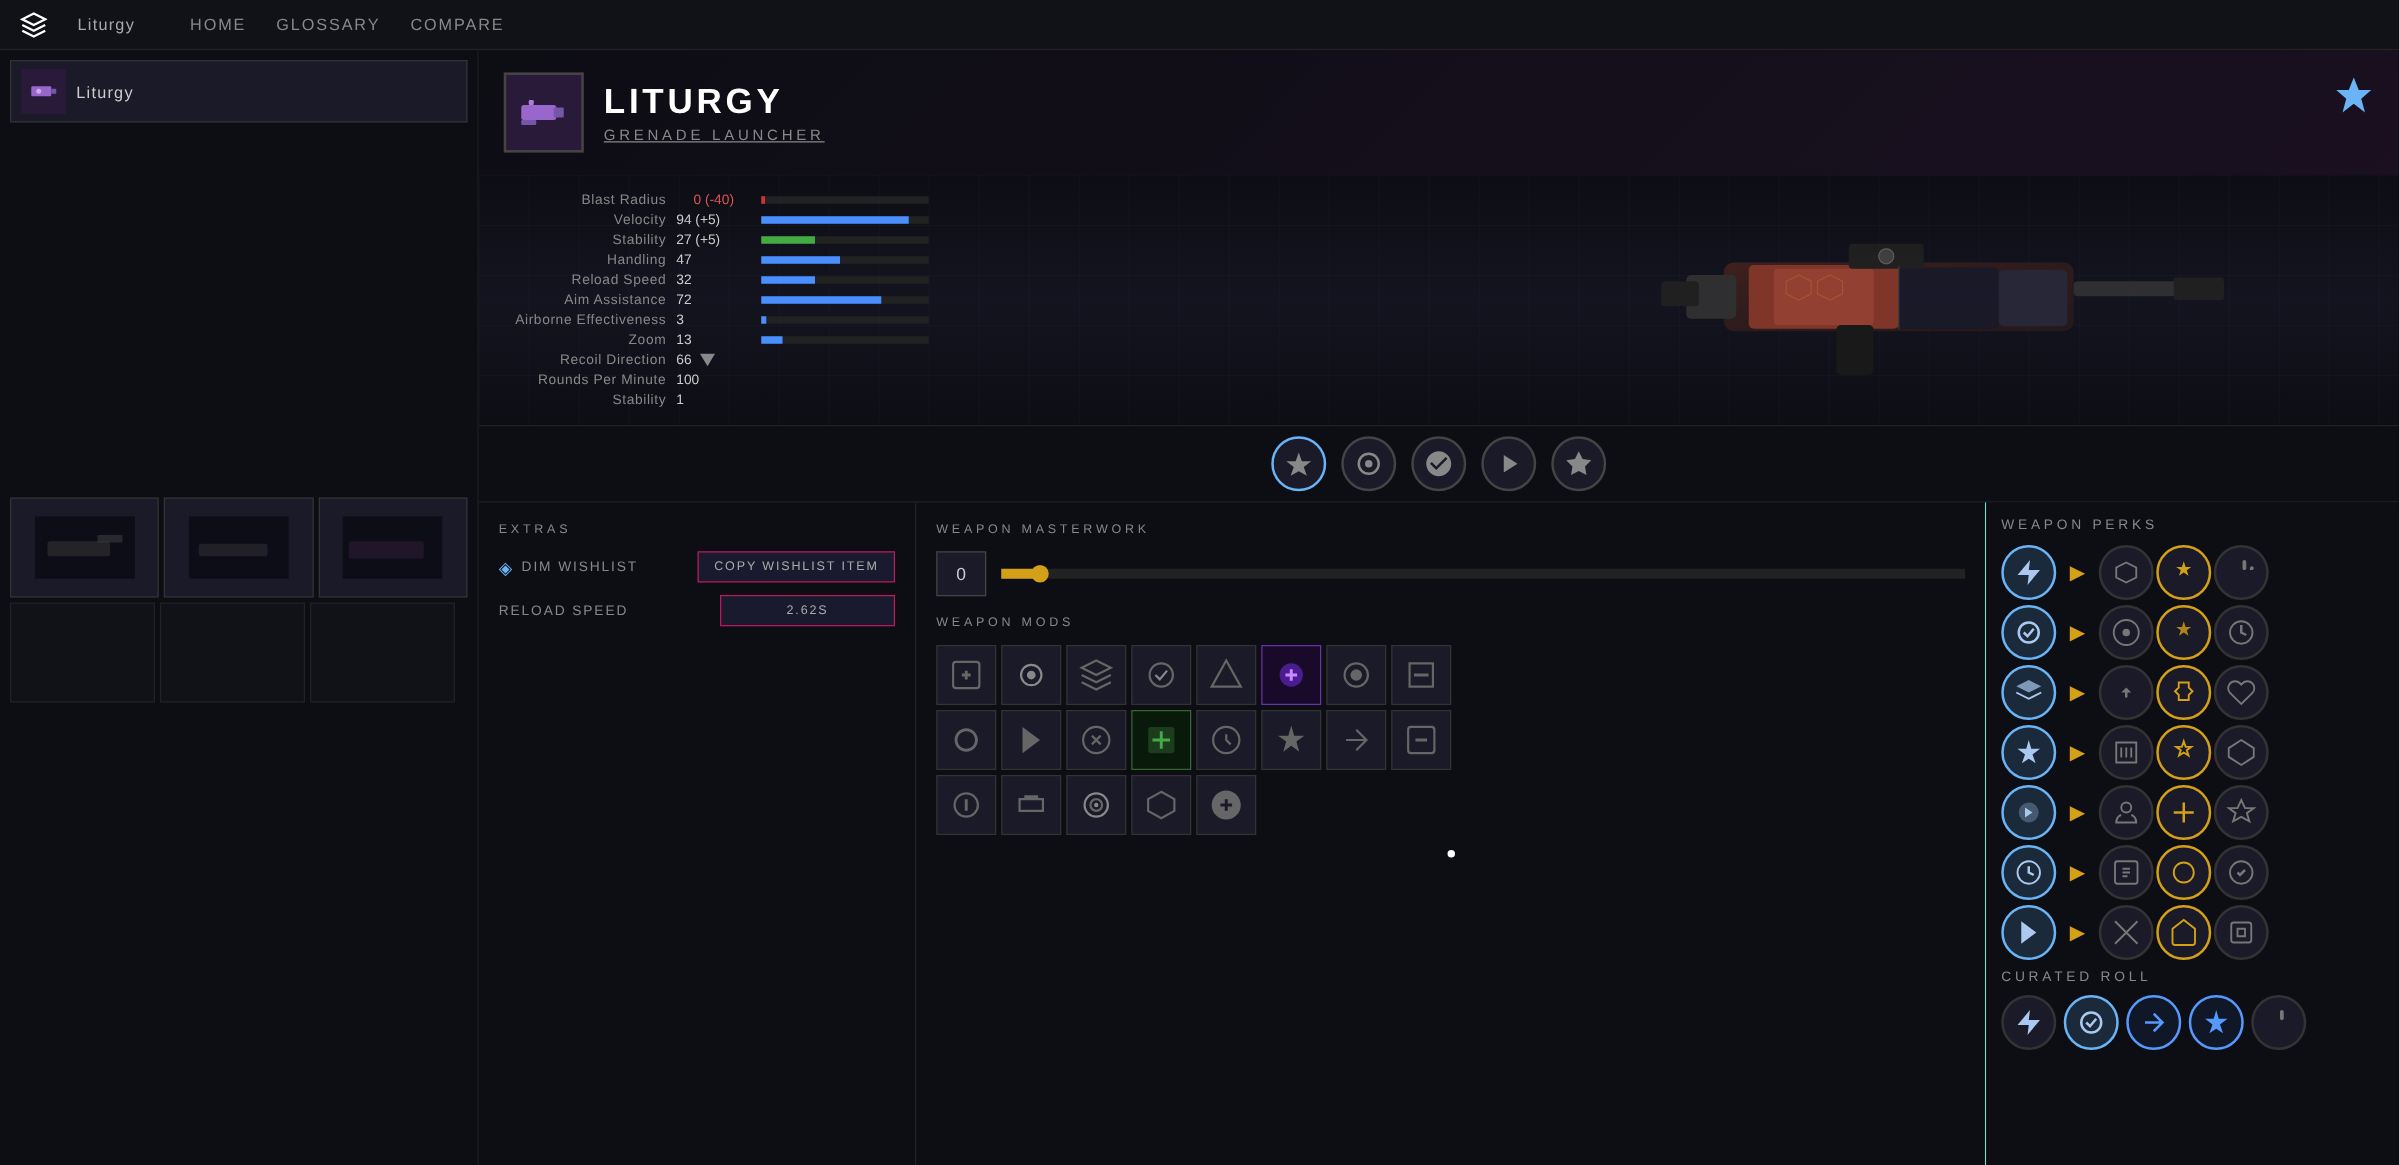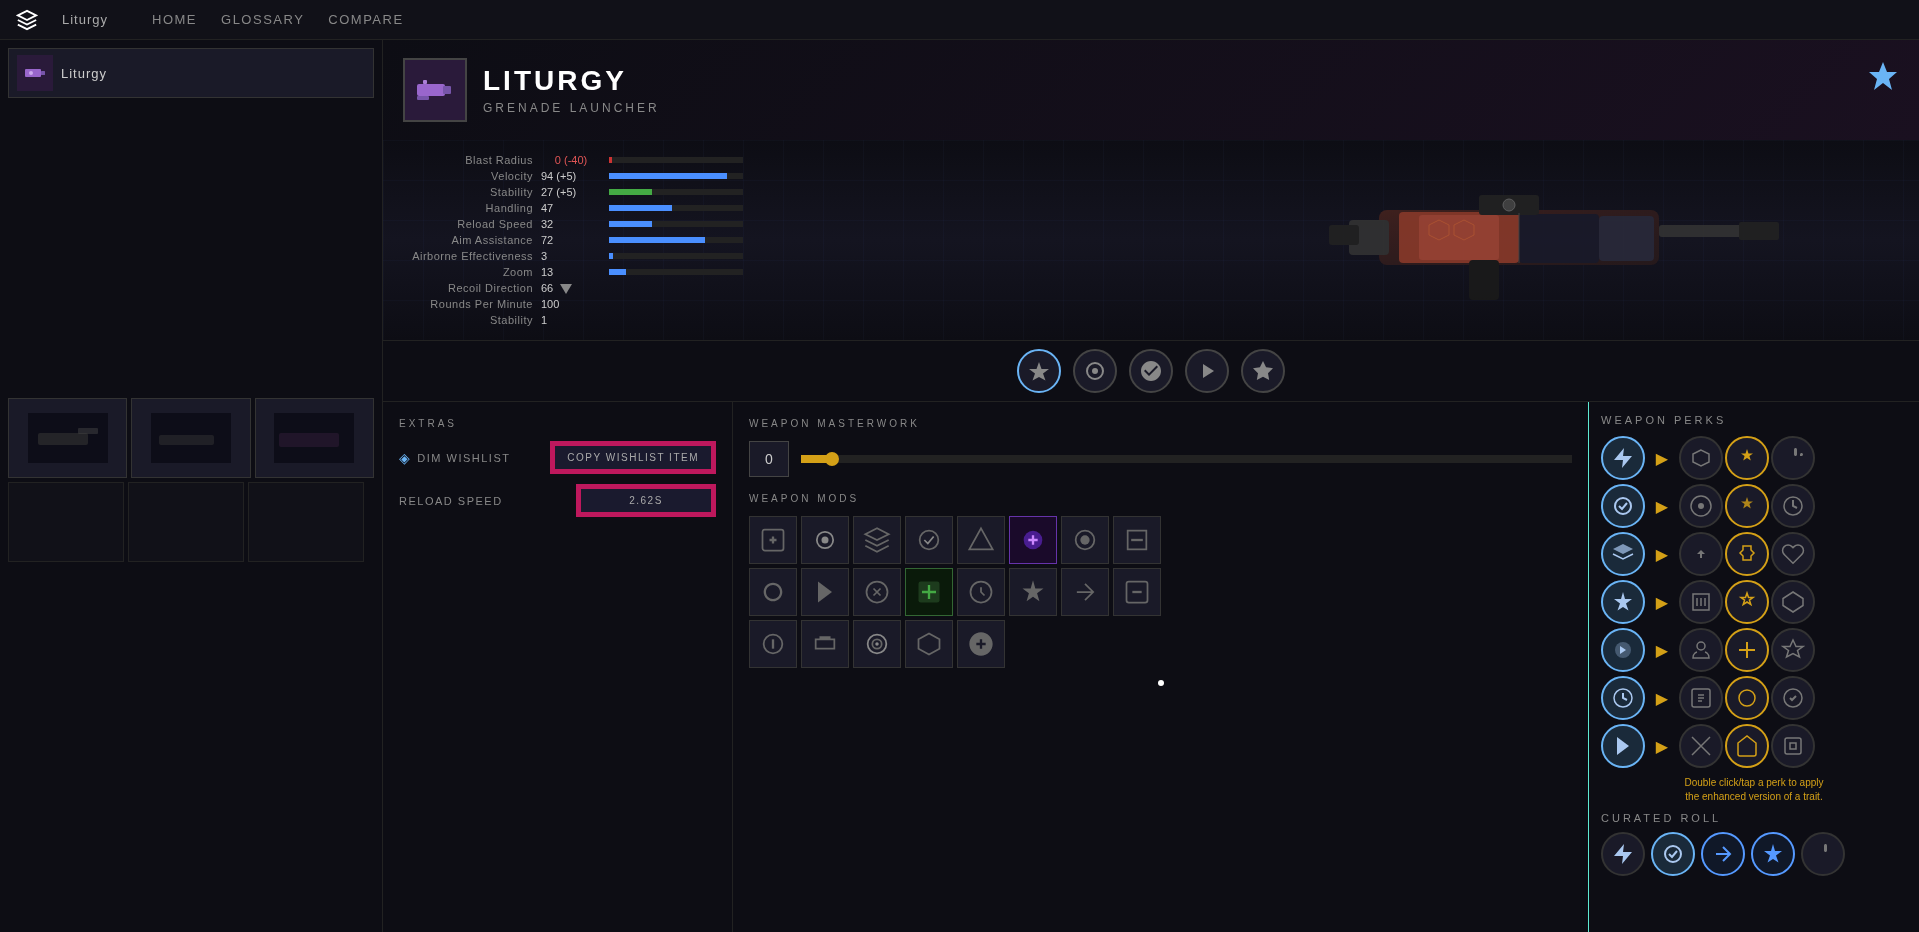--- a/index.html
+++ b/index.html
@@ -112,20 +112,21 @@
       font-weight: bold;
       letter-spacing: 3px;
       text-transform: uppercase;
     }
     .weapon-subtitle {
       color: #888;
       font-size: 12px;
       letter-spacing: 3px;
       text-transform: uppercase;
       margin-top: 4px;
+      text-decoration: underline;
     }
     .weapon-destiny-icon {
       position: absolute;
       right: 20px;
       top: 20px;
       color: #6ab4f5;
     }
     .weapon-destiny-icon svg { width: 32px; height: 32px; fill: #6ab4f5; }
 
     
@@ -246,21 +247,21 @@
       font-size: 11px;
       letter-spacing: 1.5px;
       text-transform: uppercase;
     }
     .extra-label-diamond {
       color: #6ab4f5;
       font-size: 14px;
     }
     .extra-btn {
       background: #1a1a2e;
-      border: 5px solid #be185d;
+      border: 1px solid #be185d;
       color: #aaa;
       font-size: 10px;
       letter-spacing: 1.5px;
       text-transform: uppercase;
       padding: 6px 12px;
       cursor: pointer;
       min-width: 140px;
       text-align: center;
     }
     .extra-btn.inactive { color: #777; }
@@ -1008,23 +1009,20 @@
             </div>
             <div class="perk-cell">
               <svg viewBox="0 0 24 24">
                   <rect x="4" y="4" width="16" height="16" rx="2" stroke="#777" stroke-width="1.5" fill="none"></rect>
                   <path d="M9 9h6v6H9z" stroke="#777" stroke-width="1.5" fill="none"></path>
                 </svg>
             </div>
           </div>
         </div>
 
-        <div class="perk-hint">
-          Double click/tap a perk to apply<br>the enhanced version of a trait.
-        </div>
 
         <div class="curated-roll-title">CURATED ROLL</div>
 
         <div class="curated-row">
           <div class="perk-cell">
             <svg viewBox="0 0 24 24">
                 <path d="M13 2L3 14h9l-1 8 10-12h-9l1-8z" fill="#aac8f0"></path>
               </svg>
           </div>
           <div class="perk-cell selected">

